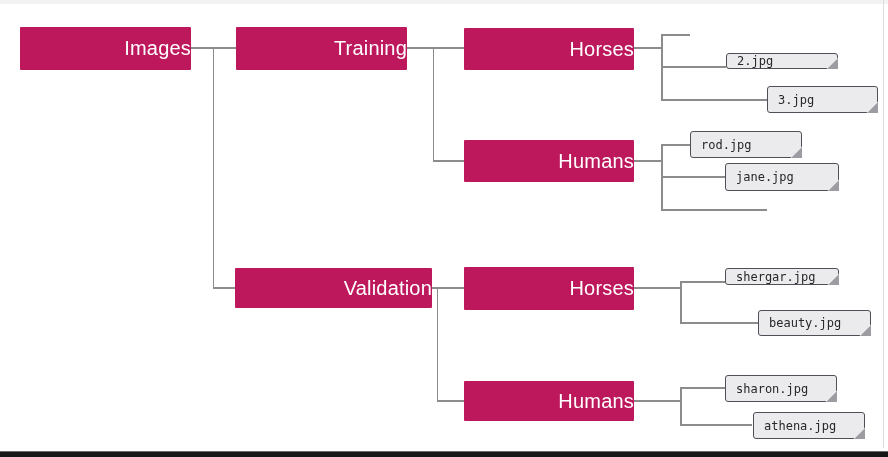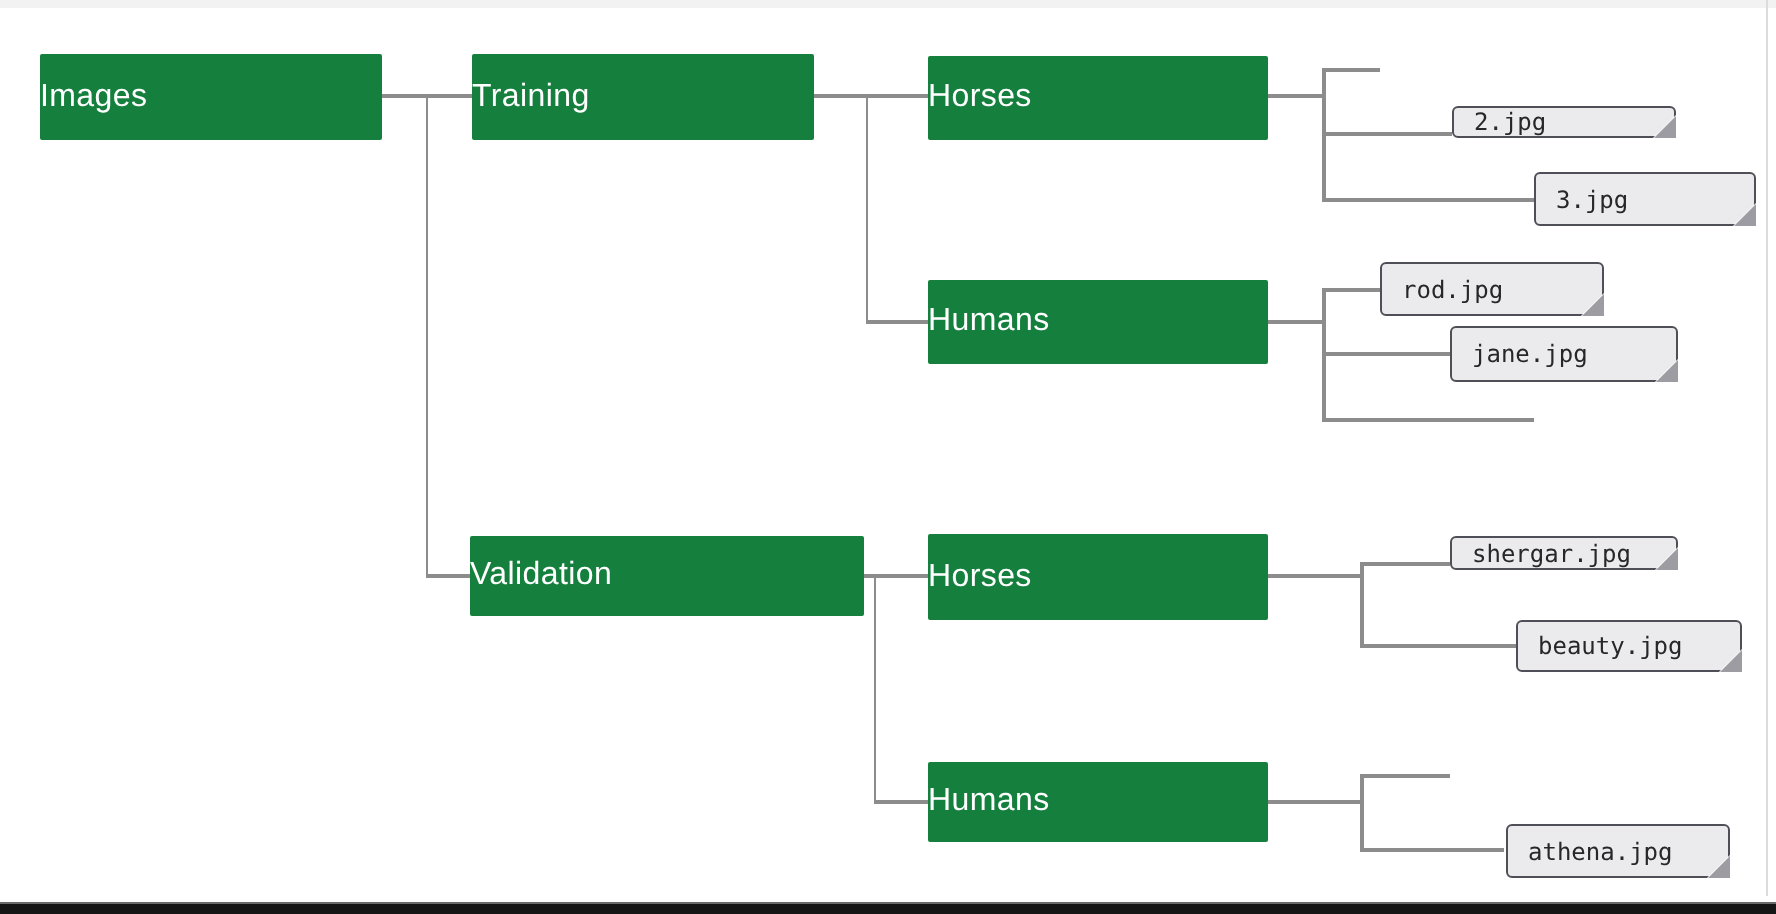--- a/index.html
+++ b/index.html
@@ -5,23 +5,23 @@
   html,body{margin:0;padding:0;background:#fff;}
   #stage{
     position:relative;width:888px;height:457px;background:#ffffff;
     overflow:hidden;font-family:"Liberation Sans",sans-serif;
   }
   .edge-top{position:absolute;left:0;top:0;width:888px;height:4px;background:#f2f2f2;}
   .edge-right{position:absolute;left:883px;top:0;width:1px;height:448px;background:#dcdcdc;}
   .bottom-bar{position:absolute;left:0;bottom:0;width:888px;height:6px;background:#161616;border-top:1px solid #6b6b6b;box-sizing:border-box;}
 
   .node{
-    position:absolute;background:#15803d;color:#ffffff;
-    display:flex;align-items:center;justify-content:flex-start;
-    font-size:16px;letter-spacing:.2px;border-radius:1px;
+    position:absolute;background:#be185d;color:#ffffff;
+    display:flex;align-items:center;justify-content:flex-end;
+    font-size:20px;letter-spacing:.2px;border-radius:1px;
   }
   .file{
     position:absolute;background:#ebebed;border:1.5px solid #4f4f57;border-radius:3px;
     display:flex;align-items:center;box-sizing:border-box;
     font-family:"DejaVu Sans Mono","Liberation Mono",monospace;
     font-size:12px;color:#26262b;padding-left:10px;
   }
   .file::before{
     content:"";position:absolute;right:-2px;bottom:-2px;width:13px;height:13px;
     background:#ffffff;clip-path:polygon(100% -4%,100% 100%,-4% 100%);
@@ -116,18 +116,21 @@
     <span>jane.jpg</span>
   </div>
 
   <div class="file" style="left:725px;top:268px;width:114px;height:17px">
     <span>shergar.jpg</span>
   </div>
   <div class="file" style="left:758px;top:310px;width:113px;height:26px">
     <span>beauty.jpg</span>
   </div>
 
+  <div class="file" style="left:725px;top:375px;width:112px;height:27px">
+    <span>sharon.jpg</span>
+  </div>
   <div class="file" style="left:753px;top:412px;width:112px;height:27px">
     <span>athena.jpg</span>
   </div>
 
   <div class="bottom-bar"></div>
 </div>
 
 </body></html>

